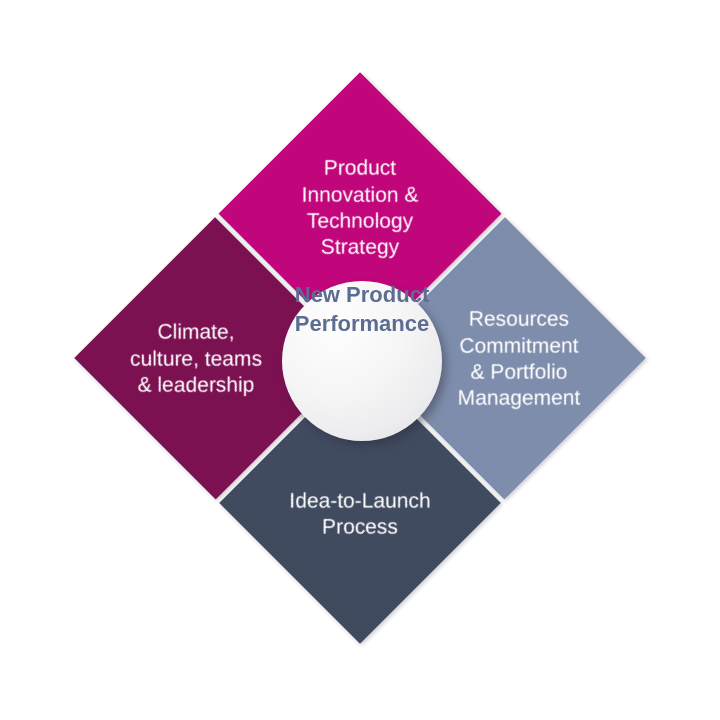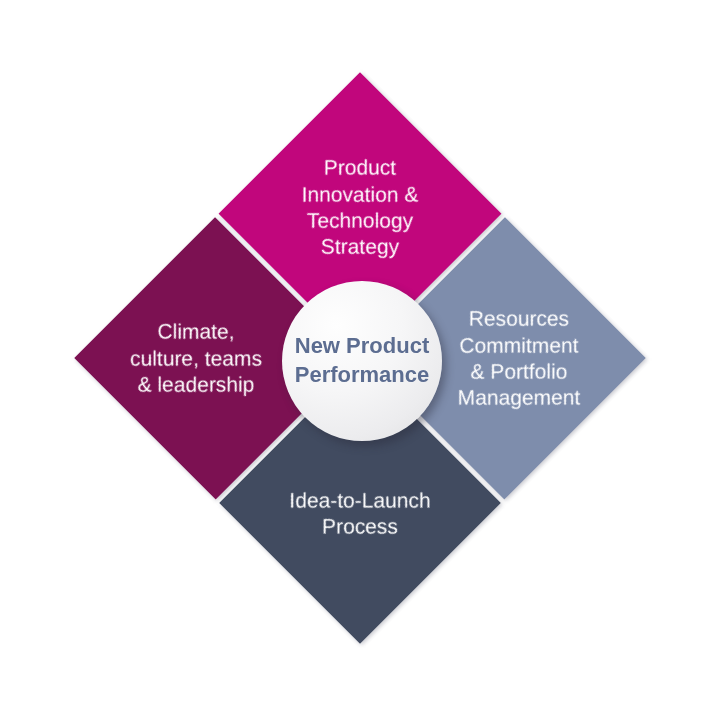--- a/index.html
+++ b/index.html
@@ -56,21 +56,20 @@
     position: absolute;
     left: 282px;
     top: 281px;
     width: 160px;
     height: 160px;
     border-radius: 50%;
     background: radial-gradient(circle at 34% 28%,
                 #fefefe 0%, #f6f6f7 42%, #ececee 72%, #dededf 100%);
     box-shadow: 4px 5px 9px rgba(40, 40, 55, 0.40);
     display: flex;
-    align-items: center;
     justify-content: center;
   }
   .center-label {
     font-size: 22px;
     font-weight: bold;
     line-height: 1.3;
     text-align: center;
     white-space: pre-line;
     color: #5C6D91;
   }

